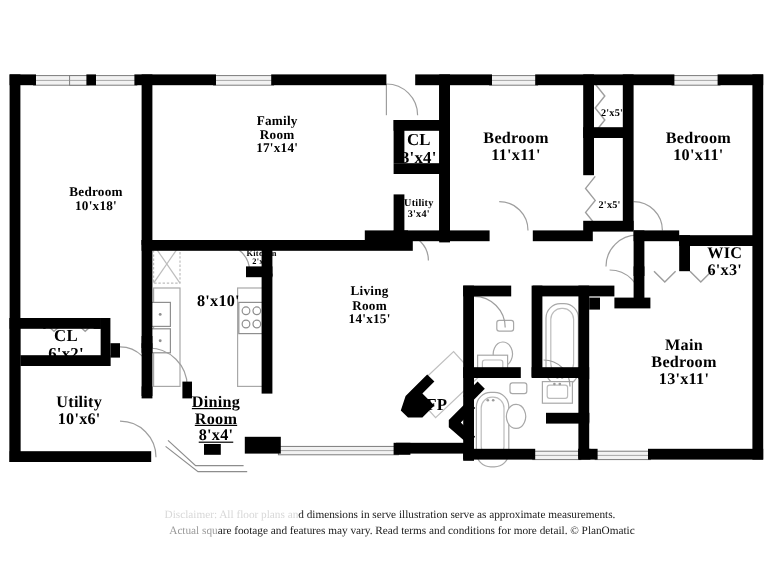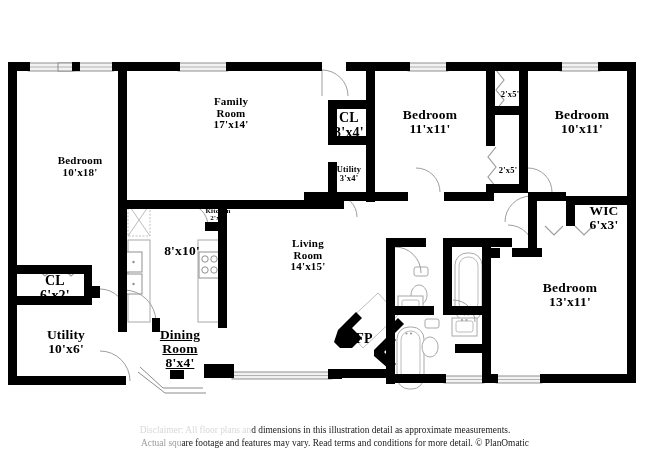--- a/index.html
+++ b/index.html
@@ -358,26 +358,27 @@
   <div class="room-label sz-xs" style="left:490px; top:166px; width:36px;">
     <span class="dm">2'x5'</span>
   </div>
 
   <div class="room-label sz-md" style="left:566px; top:204px; width:76px;">
     <span class="nm">WIC</span>
     <span class="dm">6'x3'</span>
   </div>
 
   <div class="room-label sz-md" style="left:514px; top:281px; width:112px;">
+    <span class="nm">Main</span>
     <span class="nm">Bedroom</span>
     <span class="dm">13'x11'</span>
   </div>
 
   <div class="room-label sz-sm" style="left:348px; top:332px; width:32px;">
     <span class="nm">FP</span>
   </div>
 
   <div id="disclaimer">
-    <span class="line1"><span class="faded">Disclaimer: All floor plans an</span><span>d dimensions in this illustration detail as approximate measurements.</span></span>
+    <span class="line1"><span class="faded">Disclaimer: All floor plans an</span><span>d dimensions in serve illustration serve as approximate measurements.</span></span>
     <span class="line2"><span class="semi">Actual squ</span><span>are footage and features may vary. Read terms and conditions for more detail. © PlanOmatic</span></span>
   </div>
 
 </div>
 
 </body></html>

